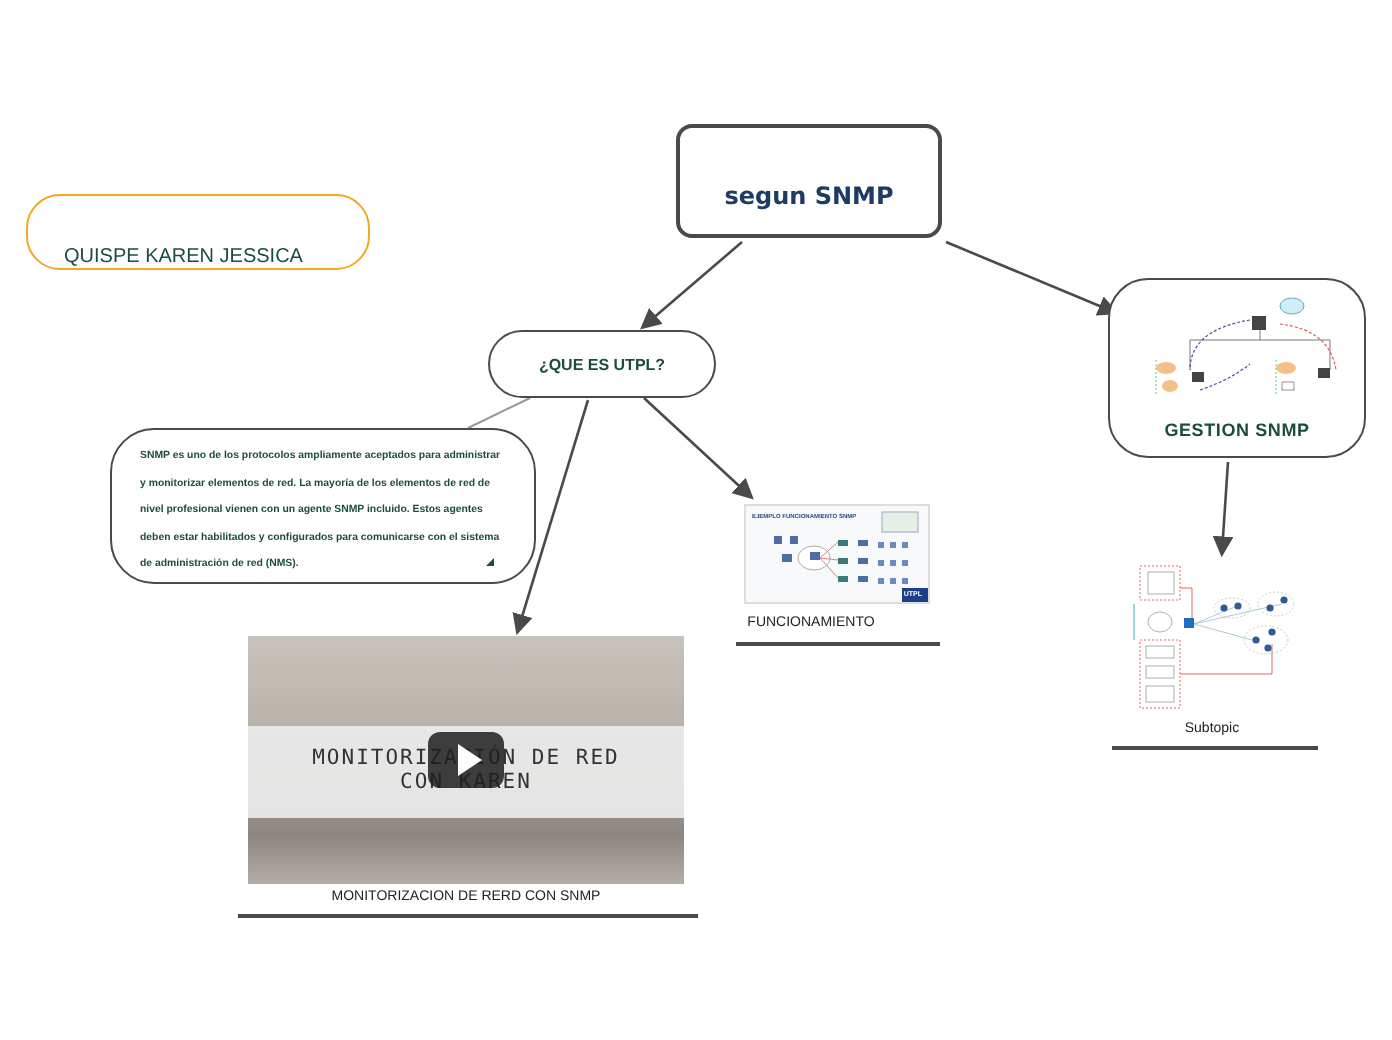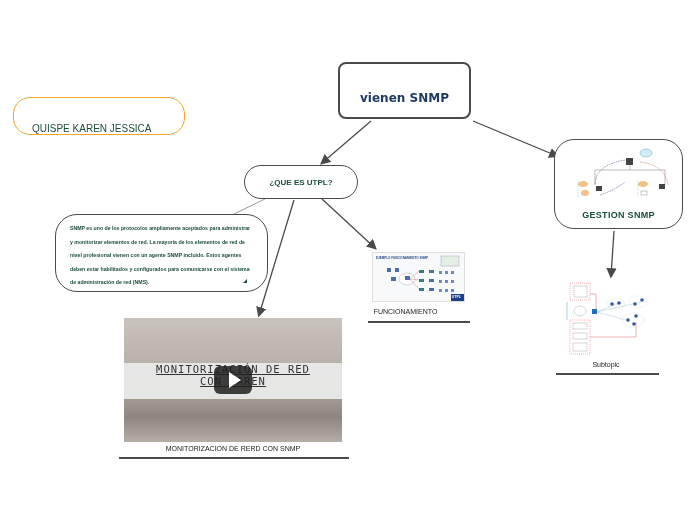--- a/index.html
+++ b/index.html
@@ -16,21 +16,21 @@
   .defn { left:55px; top:214px; width:213px; height:78px; border:1.5px solid #4a4a4a; border-radius:22px; background:#fff;
           padding:7px 8px 0 14px; font-size:5.2px; font-weight:bold; color:#1b4d3e; line-height:13.5px; }
   .defn .corner { position:absolute; right:20px; bottom:8px; width:0; height:0; border-left:4px solid transparent; border-bottom:4px solid #1b4d3e; }
   .gestion { left:554px; top:139px; width:129px; height:90px; border:1.5px solid #4a4a4a; border-radius:20px; background:#fff; }
   .gestion .label { position:absolute; left:0; right:0; bottom:8px; text-align:center; font-size:9px; font-weight:bold; color:#1b4d3e; letter-spacing:0.3px; }
   .thumb-label { font-size:7px; color:#222; text-align:center; }
   .underline { height:2px; background:#4a4a4a; }
   .video { left:124px; top:318px; width:218px; height:124px; overflow:hidden;
            background:linear-gradient(180deg,#c9c3bd 0%,#b9b2aa 35%,#a9a29a 60%,#8d8580 80%,#b5aea7 100%); }
   .video .band { position:absolute; left:0; right:0; top:45px; height:36px; background:rgba(235,235,235,0.93);
-                 font-family:"DejaVu Sans Mono", monospace; font-size:10.5px; color:#333; text-align:center; line-height:12px; padding-top:0; letter-spacing:1px;text-decoration:underline; }
+                 font-family:"DejaVu Sans Mono", monospace; font-size:10.5px; color:#333; text-align:center; line-height:12px; padding-top:10px; letter-spacing:1px; }
   .video .play { position:absolute; left:90px; top:48px; width:38px; height:28px; border-radius:6px; background:rgba(30,30,30,0.85);
                  display:flex; align-items:center; justify-content:center; }
   .video .play:after { content:""; border-left:12px solid #fff; border-top:8px solid transparent; border-bottom:8px solid transparent; margin-left:3px; }
 </style>
 </head>
 <body>
 
 <svg class="lines" width="696" height="520">
   <defs>
     <marker id="ah" markerWidth="8" markerHeight="8" refX="6" refY="4" orient="auto">
@@ -40,21 +40,21 @@
   <line x1="371" y1="121" x2="322" y2="163" stroke="#4a4a4a" stroke-width="1.3" marker-end="url(#ah)"></line>
   <line x1="473" y1="121" x2="557" y2="156" stroke="#4a4a4a" stroke-width="1.3" marker-end="url(#ah)"></line>
   <line x1="265" y1="199" x2="234" y2="214" stroke="#999" stroke-width="1"></line>
   <line x1="294" y1="200" x2="259" y2="315" stroke="#4a4a4a" stroke-width="1.3" marker-end="url(#ah)"></line>
   <line x1="322" y1="199" x2="375" y2="248" stroke="#4a4a4a" stroke-width="1.3" marker-end="url(#ah)"></line>
   <line x1="614" y1="231" x2="611" y2="276" stroke="#4a4a4a" stroke-width="1.3" marker-end="url(#ah)"></line>
 </svg>
 
 <div class="abs root">
   <div><br>
-  <span>vienen SNMP</span></div>
+  <span>segun SNMP</span></div>
 </div>
 
 <div class="abs author">
   <span>QUISPE KAREN JESSICA</span>
 </div>
 
 <div class="abs whatis">
   <span>¿QUE ES  UTPL?</span>
 </div>
 

